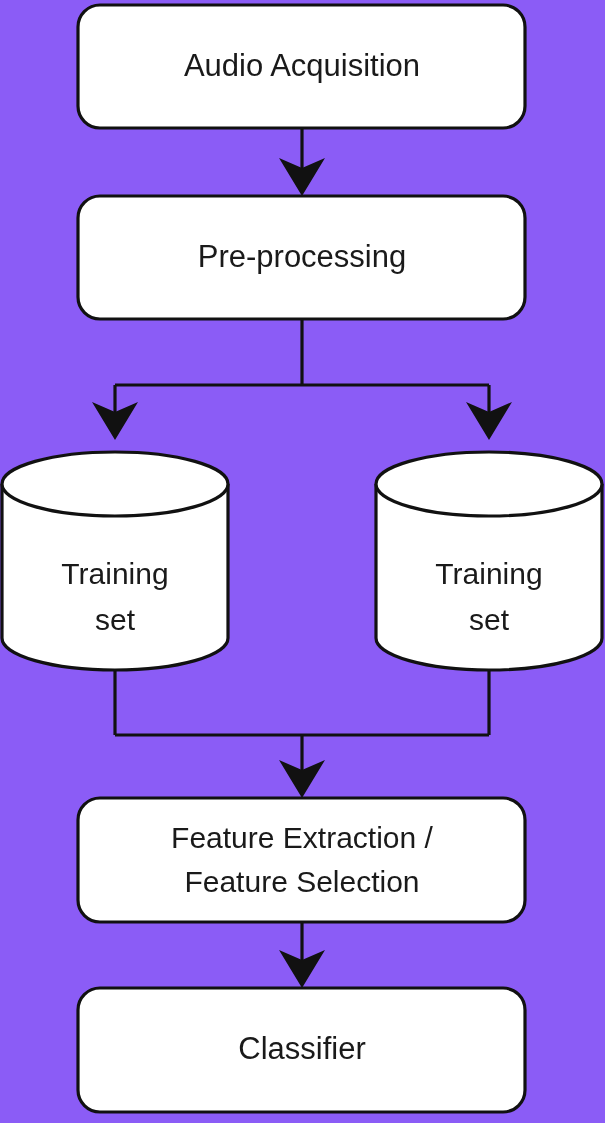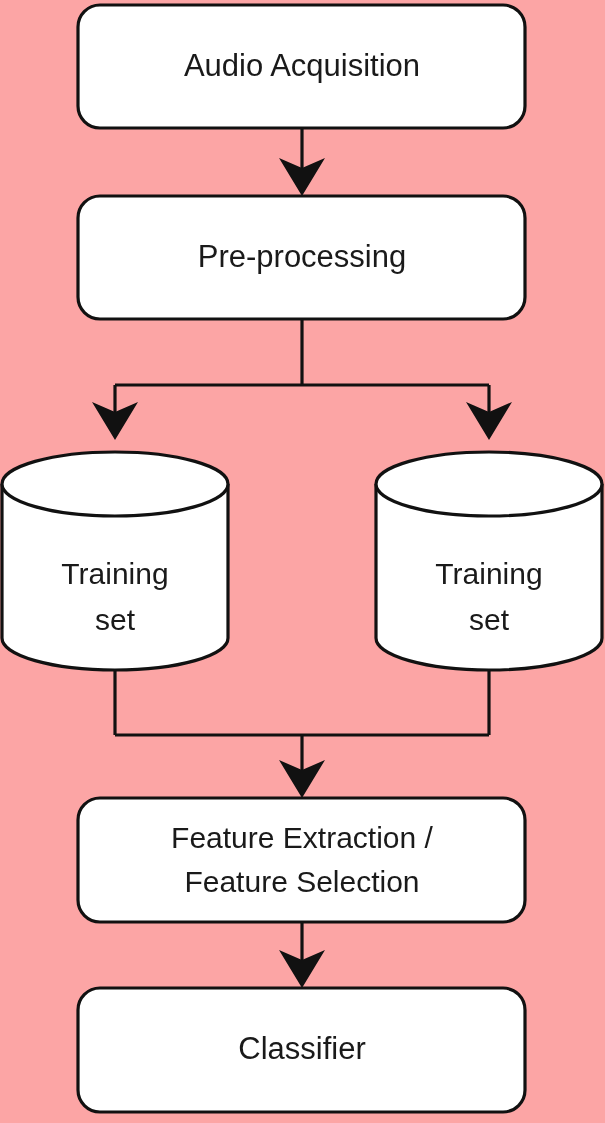--- a/index.html
+++ b/index.html
@@ -11,21 +11,21 @@
   body {
     width: 605px;
     height: 1123px;
     overflow: hidden;
     font-family: "Liberation Sans", sans-serif;
   }
   #diagram-root {
     position: relative;
     width: 605px;
     height: 1123px;
-    background: #fca5a5;
+    background: #8b5cf6;
   }
   svg#flow-svg {
     display: block;
     width: 605px;
     height: 1123px;
   }
   .node-shape {
     fill: #ffffff;
     stroke: #111111;
     stroke-width: 3.2;

